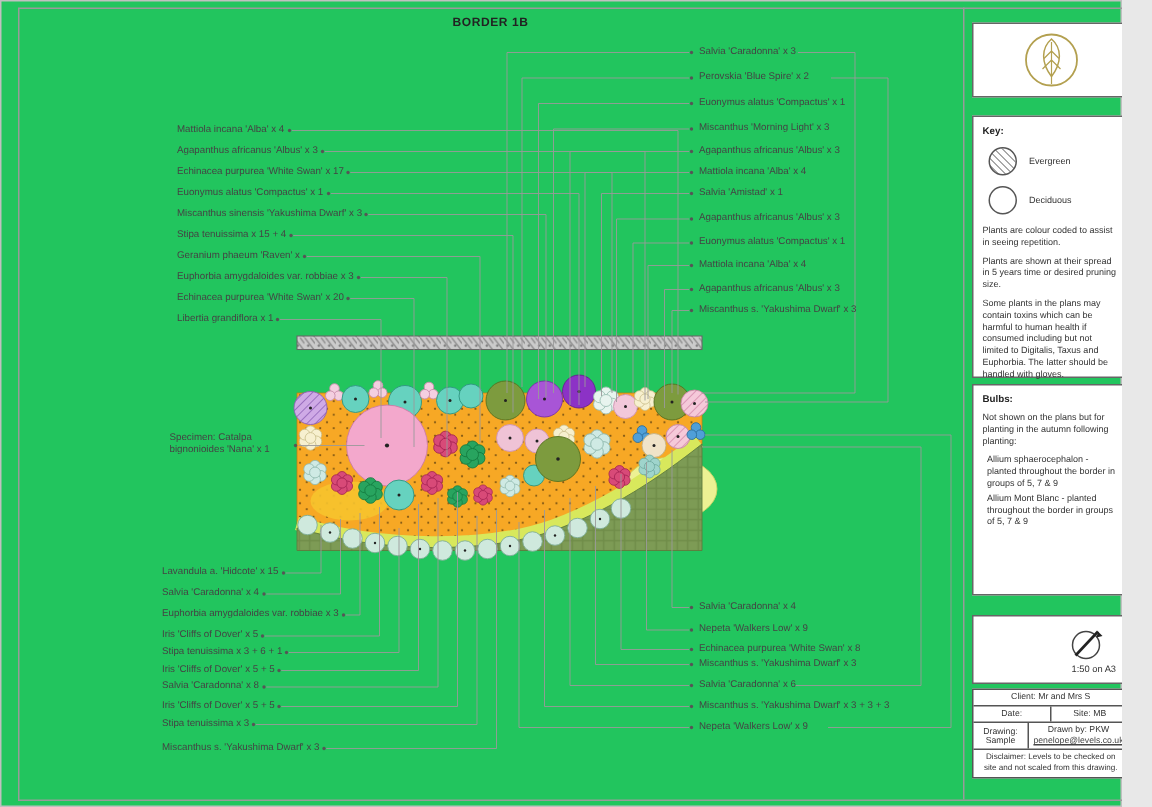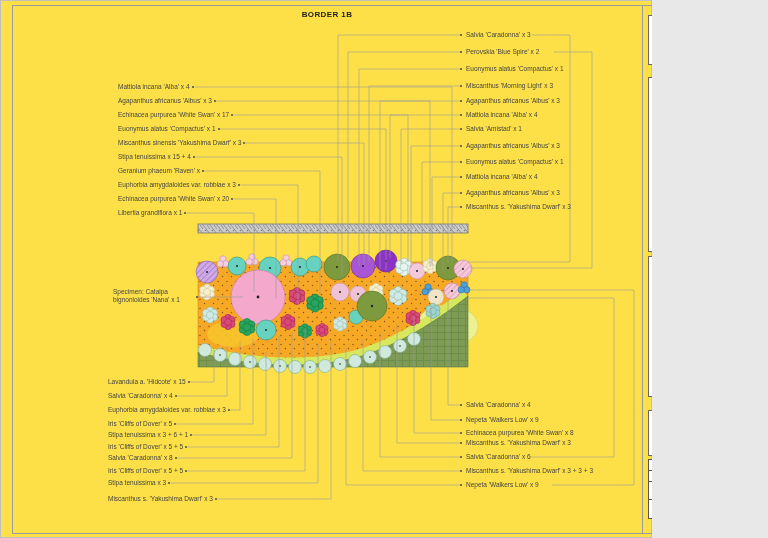--- a/index.html
+++ b/index.html
@@ -1,16 +1,16 @@
 <!DOCTYPE html>
 <html><head>
 <meta charset="utf-8">
 <style>
   html,body{margin:0;padding:0;background:#e8e8e8;}
-  .sheet{position:relative;width:652px;height:538px;background:#fde047;overflow:hidden;
+  .sheet{position:relative;width:748px;height:538px;background:#22c55e;overflow:hidden;
          font-family:"Liberation Sans",sans-serif;color:#333;
          outline:1px solid #c0c0c0;outline-offset:-1px;}
   .abs{position:absolute;left:0;top:0;}
   .frame{position:absolute;left:12px;top:5px;width:745px;height:527px;border:1px solid #9a9a9a;}
   .divider{position:absolute;left:642px;top:5px;width:1px;height:528px;background:#9a9a9a;}
   .title{position:absolute;left:262px;top:10px;width:130px;text-align:center;
          font-size:8px;font-weight:bold;letter-spacing:.4px;color:#222;}
   .lbl{position:absolute;font-size:6.5px;line-height:1;white-space:nowrap;color:#444;
        transform:translateY(-50%);}
   .specimen{position:absolute;left:113px;top:288px;width:84px;font-size:6.5px;line-height:1.25;color:#444;}

